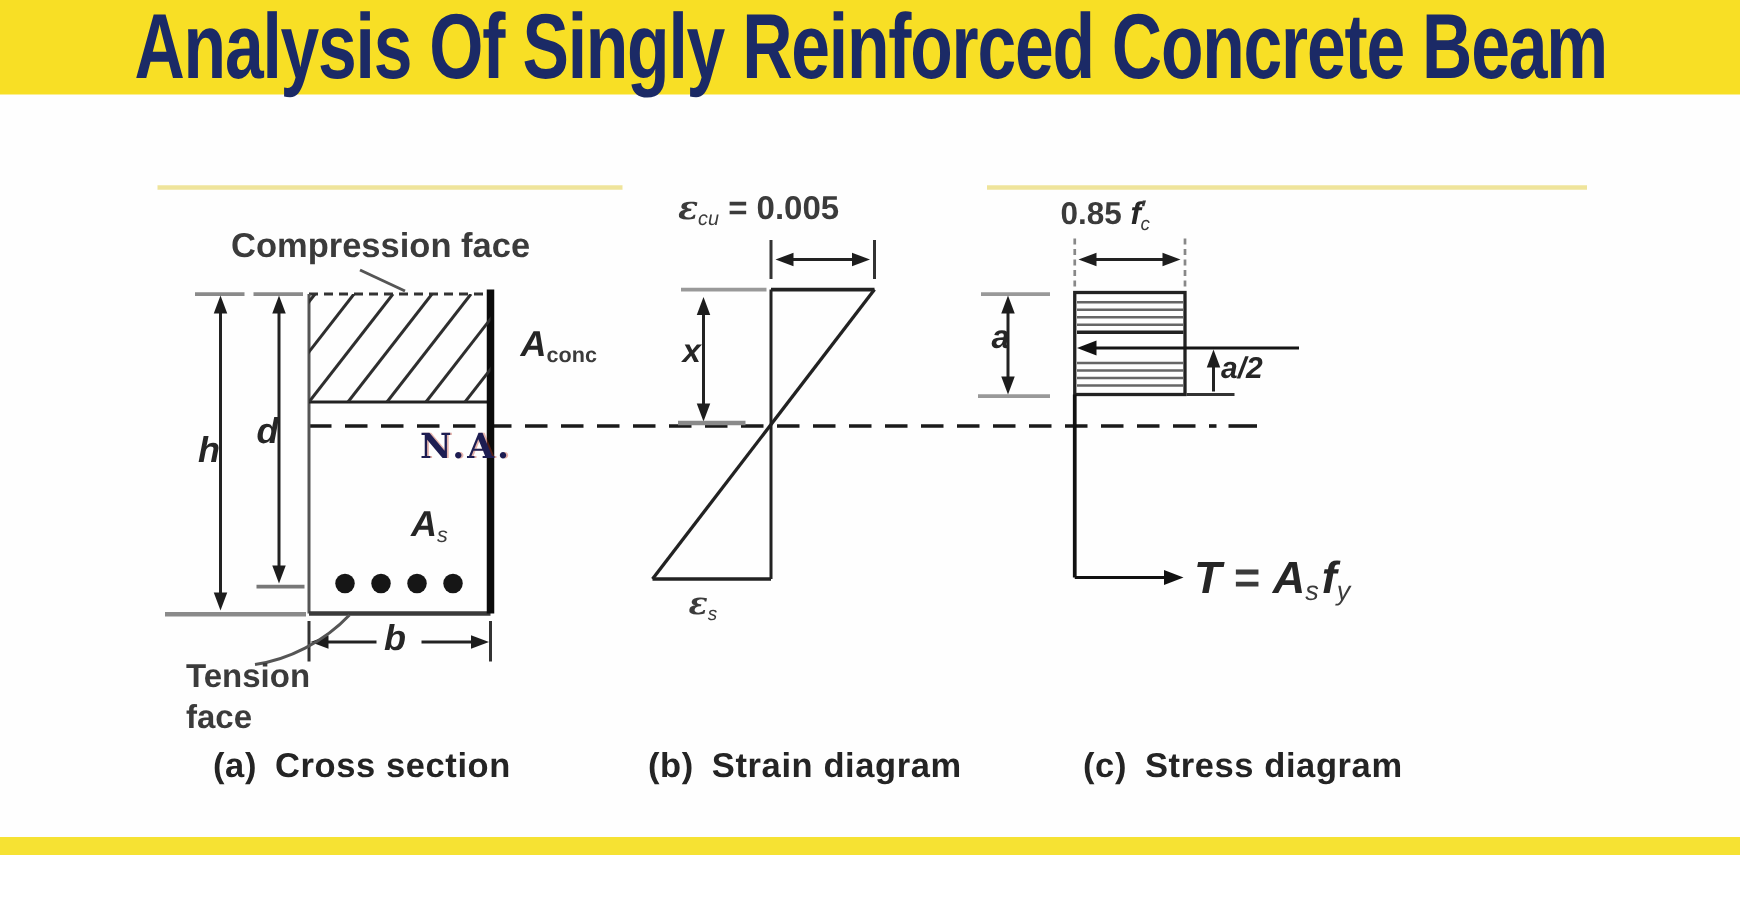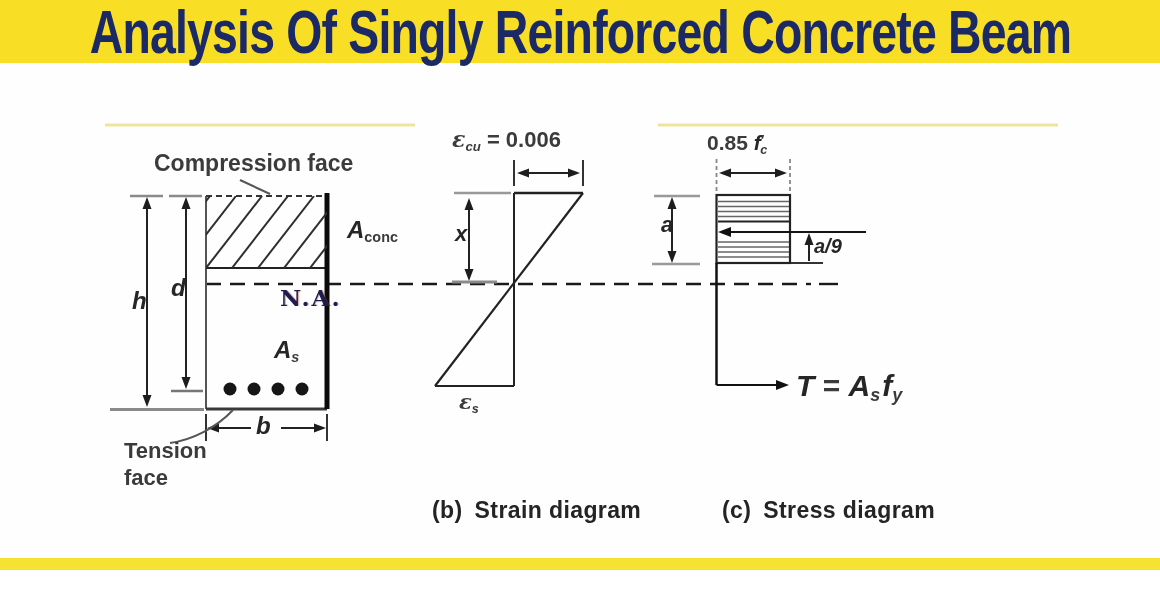--- a/index.html
+++ b/index.html
@@ -12,21 +12,21 @@
           color:var(--banner-text,#1B2A66);letter-spacing:-1px;
           transform:scale(0.80,1.06);transform-origin:center center;}
   .bottom-bar{position:absolute;left:0;bottom:0;width:1160px;height:12px;
           background:var(--bottom-bar,#F6E233);}
   
   .fig-svg{position:absolute;left:0;top:0;}
   
   .lbl{position:absolute;color:#3b3b3b;font-weight:700;white-space:nowrap;line-height:1.1;}
   .math{font-style:italic;color:#262626;}
   .sb{font-size:0.60em;position:relative;top:0.30em;font-style:normal;font-weight:700;}
-  .sbi{font-size:0.60em;position:relative;top:0.30em;font-style:italic;font-weight:700;}
+  .sbi{font-size:0.60em;position:relative;top:0.30em;font-style:italic;font-weight:400;}
   .pr{font-size:0.72em;position:relative;top:-0.30em;font-weight:700;}
   .serif-i{font-family:"DejaVu Serif",serif;font-style:italic;}
   .na{font-family:"DejaVu Serif",serif;color:var(--na-color,#1D1D52);letter-spacing:2px;
       text-shadow:1.2px 0 0 rgba(190,60,40,0.38);margin-left:35px;}
   .caption{position:absolute;top:497px;font-size:23px;font-weight:700;color:#242424;letter-spacing:0.4px;}
   .caption .pfx{margin-right:12px;}
 </style>
 </head>
 <body>
 
@@ -195,33 +195,34 @@
   <div class="lbl" style="left:252px;top:337px;font-size:24px;margin-left:22px;"><span class="math">A</span><span class="sbi">s</span></div>
 
   <div class="lbl math" style="left:132px;top:288px;font-size:24px;">h</div>
 
   <div class="lbl math" style="left:171px;top:275px;font-size:24px;">d</div>
 
   <div class="lbl math" style="left:256px;top:413px;font-size:24px;">b</div>
 
   <div class="lbl math" style="left:455px;top:222px;font-size:22px;">x</div>
 
-  <div class="lbl" style="left:452px;top:127px;font-size:22px;"><span class="serif-i">ε</span><span class="sbi">cu</span><span> = 0.006</span></div>
+  <div class="lbl" style="left:452px;top:127px;font-size:22px;"><span class="serif-i">ε</span><span class="sbi">cu</span><span> = 0.005</span></div>
 
   <div class="lbl" style="left:459px;top:390px;font-size:21px;"><span class="serif-i">ε</span><span class="sbi">s</span></div>
 
   <div class="lbl" style="left:707px;top:131px;font-size:21px;"><span>0.85 </span><span class="math">f</span><span class="pr">′</span><span class="sbi" style="margin-left:-4px;">c</span></div>
 
   <div class="lbl math" style="left:661px;top:213px;font-size:22px;">a</div>
 
-  <div class="lbl math" style="left:814px;top:235px;font-size:20px;">a/9</div>
+  <div class="lbl math" style="left:814px;top:235px;font-size:20px;">a/2</div>
 
 
   <div class="lbl" style="left:796px;top:369px;font-size:30px;"><span class="math">T</span><span> = </span><span class="math">A</span><span class="sbi">s</span><span class="math" style="margin-left:2px;">f</span><span class="sbi">y</span></div>
 
+  <div class="caption" style="left:142px;"><span class="pfx">(a)</span><span>Cross section</span></div>
 
   <div class="caption" style="left:722px;"><span class="pfx">(c)</span><span>Stress diagram</span></div>
 
   <div class="caption" style="left:432px;"><span class="pfx">(b)</span><span>Strain diagram</span></div>
 
   <div class="bottom-bar"></div>
 
 </div>
 
 </body></html>

